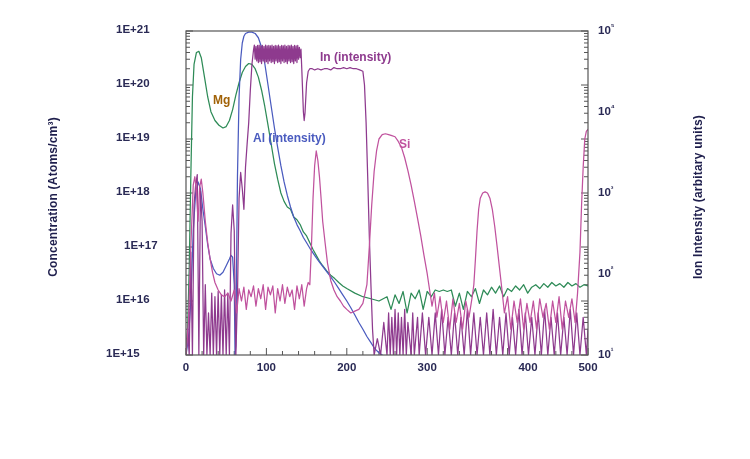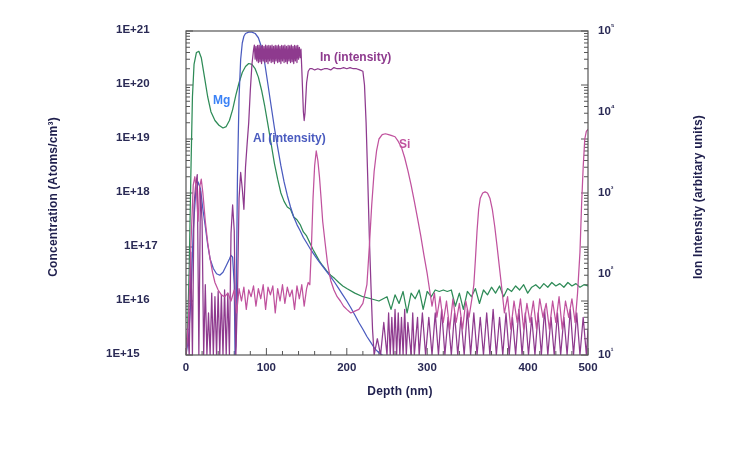--- a/index.html
+++ b/index.html
@@ -37,21 +37,20 @@
 </style>
 </head>
 <body>
 
 <div id="figure">
 
   <div class="axis-title" id="ylabel-left">Concentration (Atoms/cm³)</div>
 
   <div class="axis-title" id="ylabel-right">Ion Intensity (arbitary units)</div>
 
-  <div class="axis-title" id="xlabel">Depth (nm)</div>
 
   <svg id="plot" width="750" height="459">
       <defs>
         <clipPath id="plotclip">
           <rect x="186" y="31" width="402" height="324"></rect>
         </clipPath>
       </defs>
       <rect x="186" y="31" width="402" height="324" fill="#ffffff"></rect>
       <g stroke="#555555" stroke-width="1">
         <line x1="186" y1="355" x2="193" y2="355"></line>
@@ -214,19 +213,19 @@
       <div class="tick-label ytick-r" style="left: 598px; top: 103px;">10<span class="sup">⁴</span></div>
       <div class="tick-label ytick-r" style="left: 598px; top: 22px;">10<span class="sup">⁵</span></div>
       <div class="tick-label xtick" style="left: 156px; top: 361px;">0</div>
       <div class="tick-label xtick" style="left: 236.4px; top: 361px;">100</div>
       <div class="tick-label xtick" style="left: 316.8px; top: 361px;">200</div>
       <div class="tick-label xtick" style="left: 397.2px; top: 361px;">300</div>
       <div class="tick-label xtick" style="left: 477.6px; top: 361px; text-align: right;">400</div>
       <div class="tick-label xtick" style="left: 558px; top: 361px;">500</div>
     </div>
   <div id="annot-layer">
-      <div class="series-label" style="left: 213px; top: 93px; color: #3b82f6;">Mg</div>
+      <div class="series-label" style="left: 213px; top: 93px; color: #a16207;">Mg</div>
       <div class="series-label" style="left: 320px; top: 50px; color: rgb(142, 58, 142);">In (intensity)</div>
       <div class="series-label" style="left: 253px; top: 131px; color: rgb(74, 91, 191);">Al (intensity)</div>
       <div class="series-label" style="left: 399px; top: 137px; color: rgb(192, 82, 158);">Si</div>
     </div>
 
 </div>
 
 </body></html>

